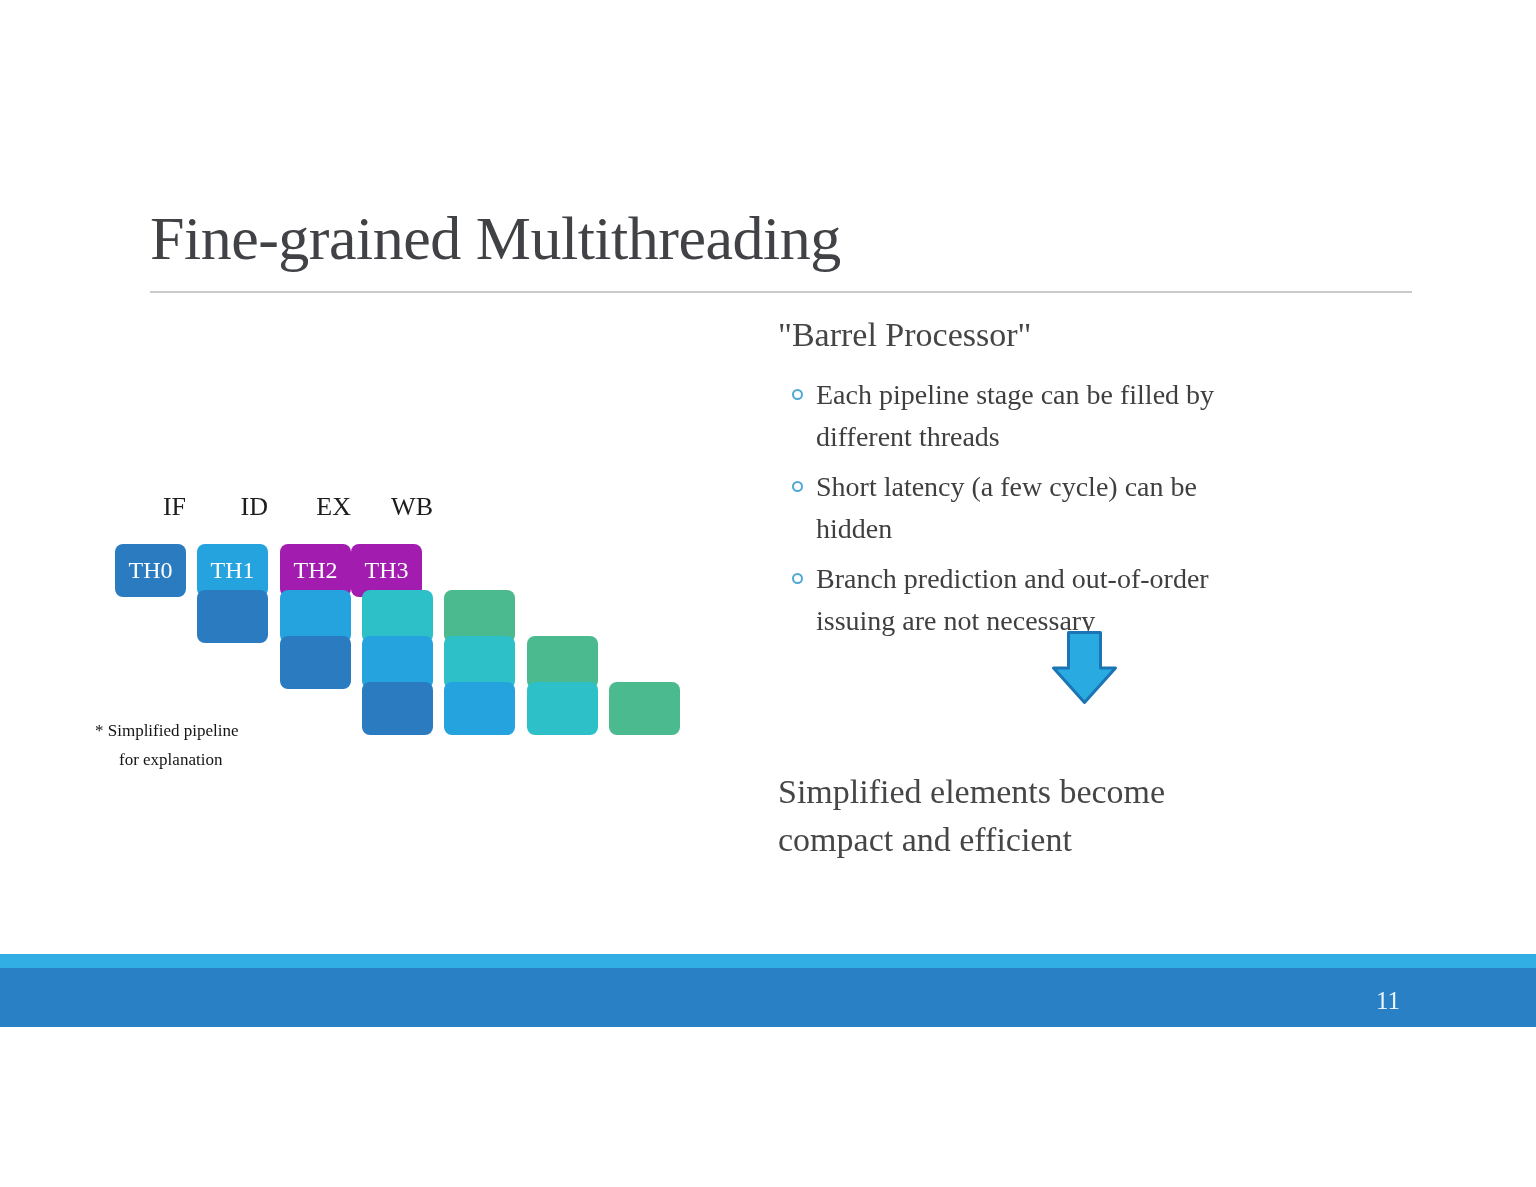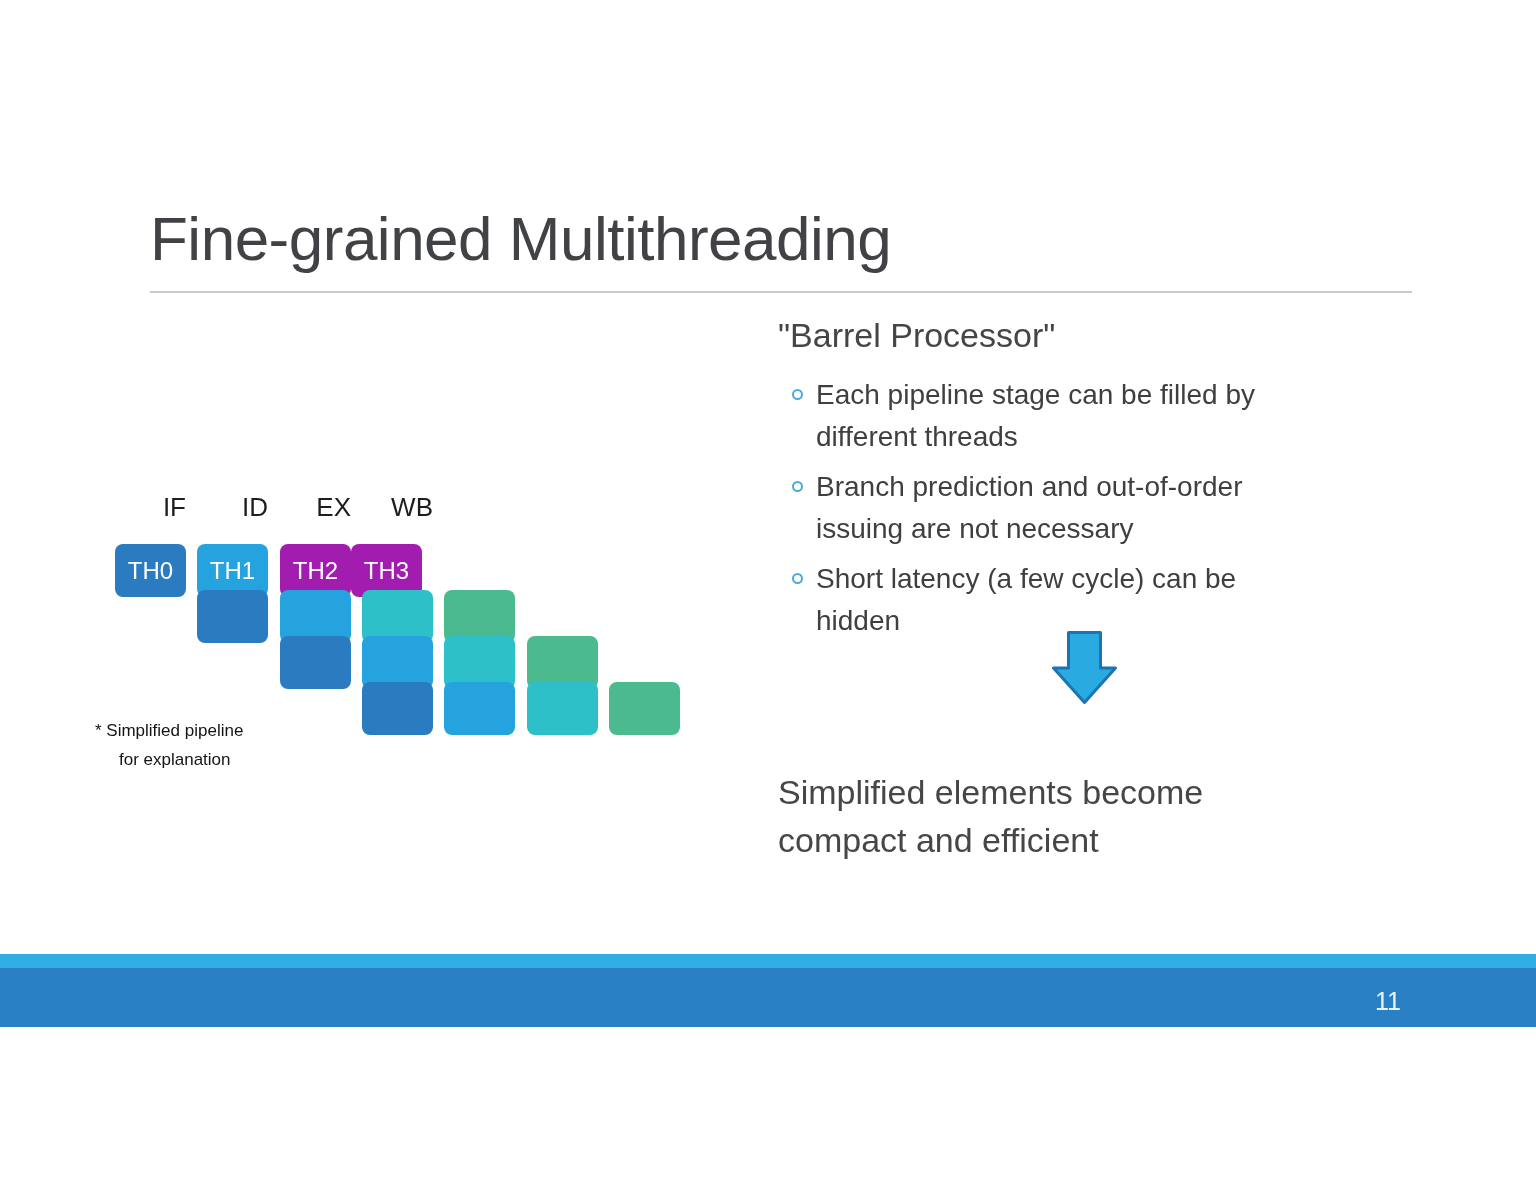--- a/index.html
+++ b/index.html
@@ -1,18 +1,18 @@
 <!DOCTYPE html>
 <html><head>
 <meta charset="utf-8">
 <style>
   html, body { margin:0; padding:0; background:#fff; }
   .slide {
     position:relative; width:1536px; height:1187px; background:#fff;
-    font-family:Liberation Sans, sans-serif; overflow:hidden;
+    font-family:Liberation Serif, serif; overflow:hidden;
   }
   .title {
     position:absolute; left:150px; top:203px;
     font-size:62px; font-weight:300; letter-spacing:-0.5px; color:#404245;
     white-space:nowrap;
   }
   .title-rule {
     position:absolute; left:150px; top:291px; width:1262px; height:2px;
     background:#c9cacb;
   }
@@ -97,29 +97,29 @@
       <div class="bullet-item">
         <span class="bullet-ring"></span>
         <div class="bullet-text">
           <div>Each pipeline stage can be filled by</div>
           <div>different threads</div>
         </div>
       </div>
       <div class="bullet-item">
         <span class="bullet-ring"></span>
         <div class="bullet-text">
-          <div>Branch prediction and out-of-order</div>
-          <div>issuing are not necessary</div>
+          <div>Short latency (a few cycle) can be</div>
+          <div>hidden</div>
         </div>
       </div>
       <div class="bullet-item">
         <span class="bullet-ring"></span>
         <div class="bullet-text">
-          <div>Short latency (a few cycle) can be</div>
-          <div>hidden</div>
+          <div>Branch prediction and out-of-order</div>
+          <div>issuing are not necessary</div>
         </div>
       </div>
     </div>
 
   <div class="arrow-wrap">
     <svg width="65" height="73" viewBox="0 0 65 73">
       <polygon points="16.5,1.5 48.5,1.5 48.5,37 63.5,37 32.5,71.5 1.5,37 16.5,37" fill="#29ABE2" stroke="#1B74B4" stroke-width="3" stroke-linejoin="round"></polygon>
     </svg>
   </div>
 

